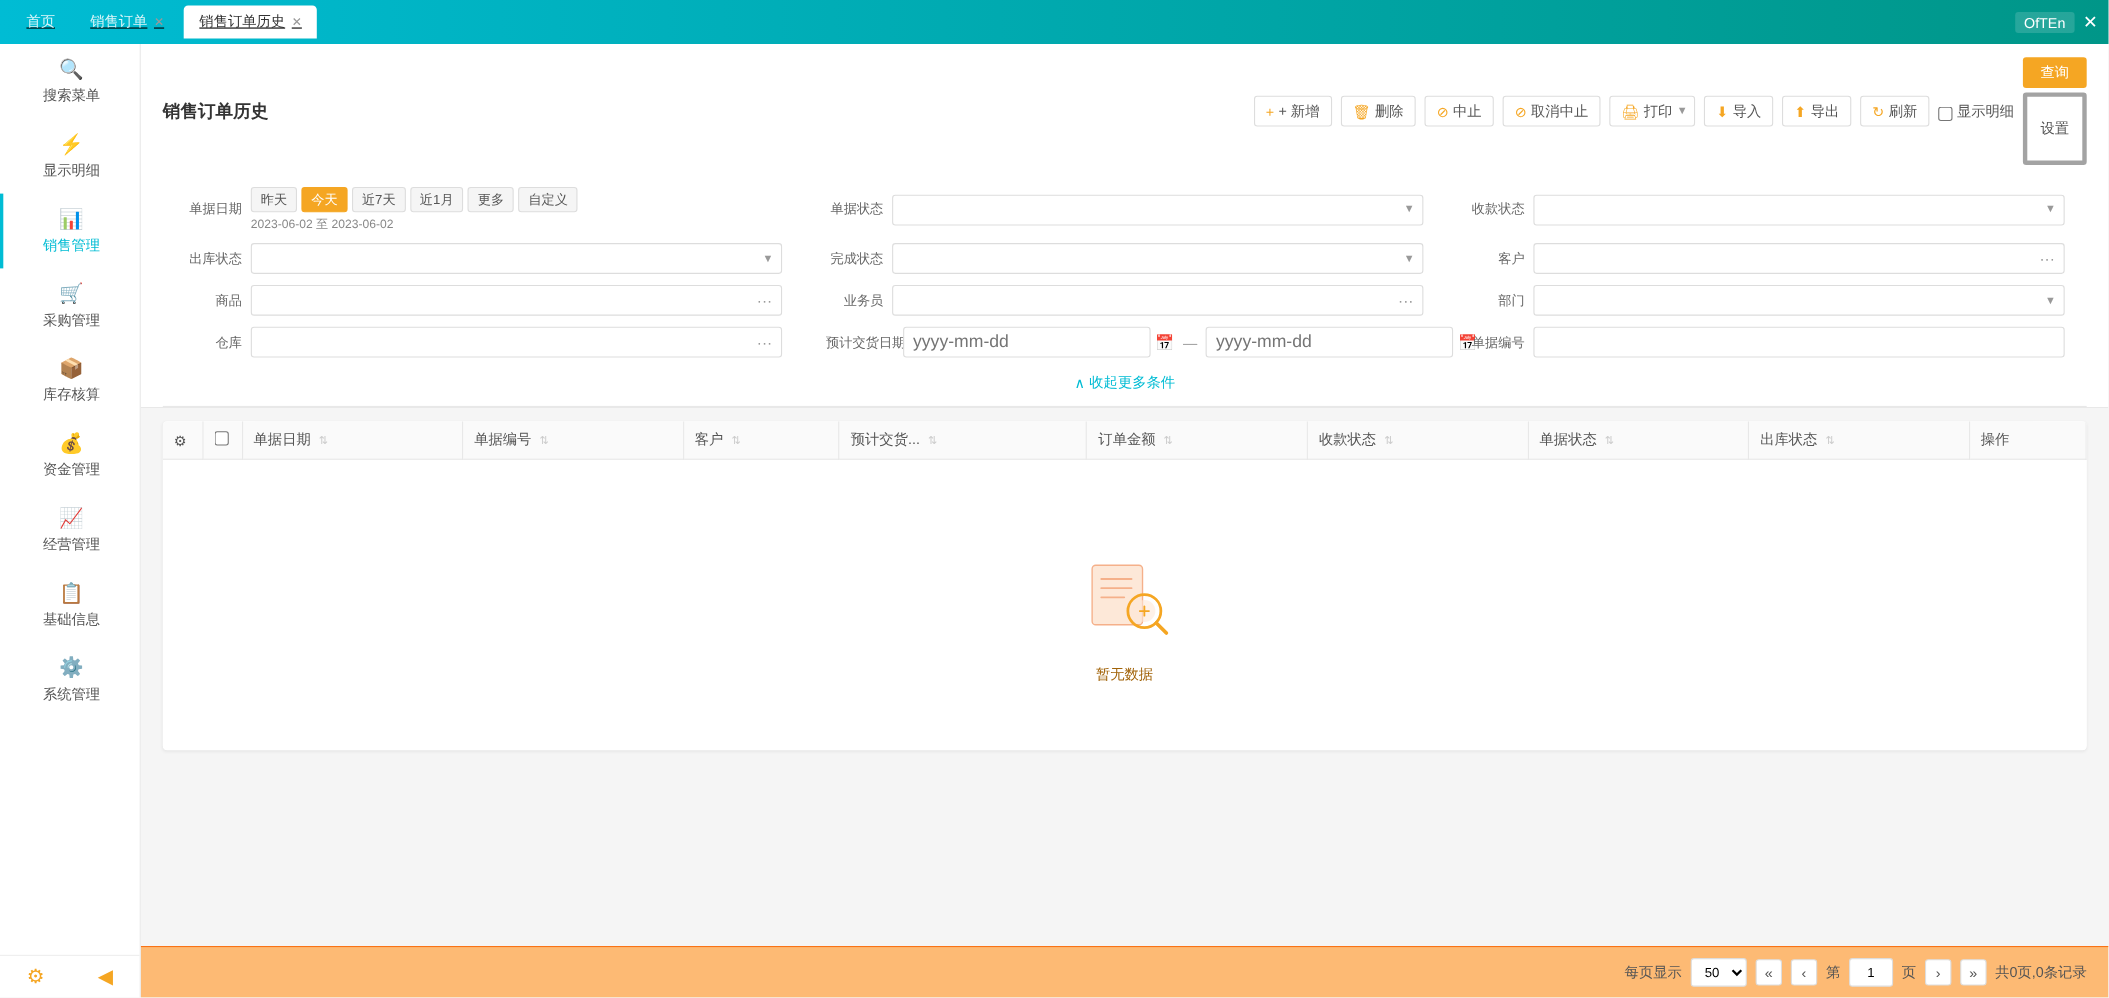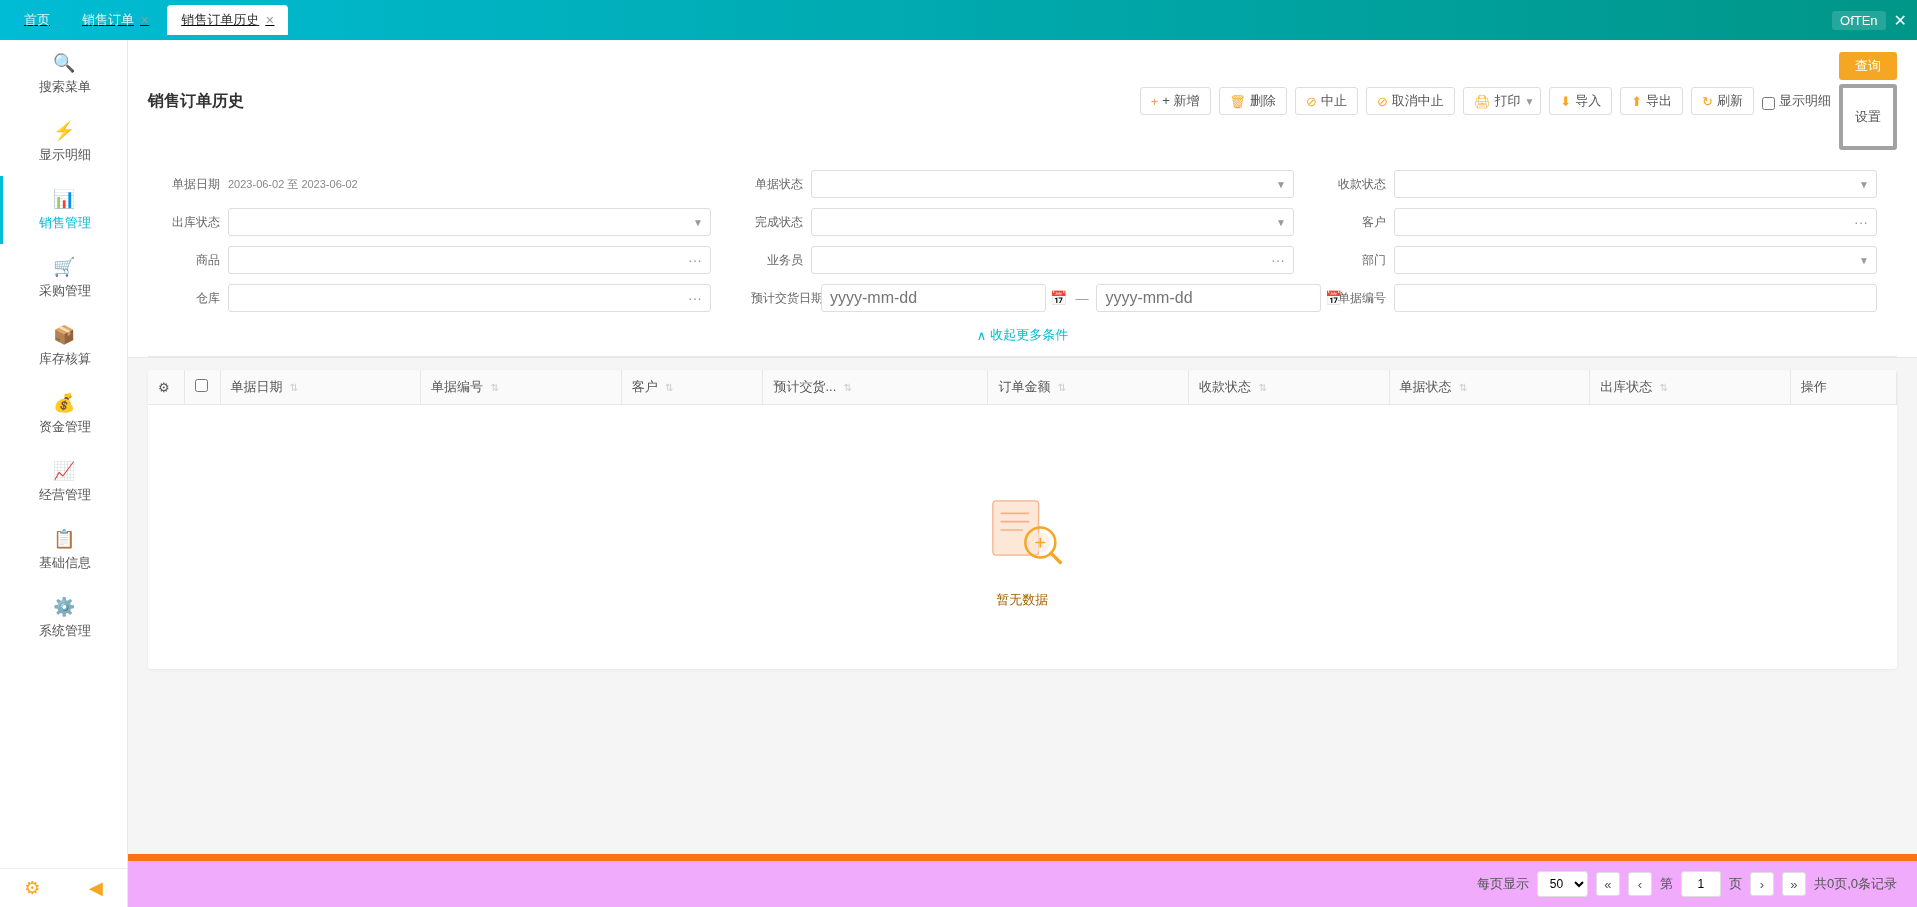--- a/index.html
+++ b/index.html
@@ -341,22 +341,22 @@
       background: #fff;
     }
     .empty-icon {
       width: 100px;
       height: 90px;
       margin-bottom: 16px;
     }
 
     
     .footer-bar {
-      background: #f0abfc;
-      border-top: 7px solid #f97316;
+      background: #fdba74;
+      border-top: 1px solid #f97316;
       padding: 10px 20px;
       display: flex;
       align-items: center;
       justify-content: flex-end;
       gap: 8px;
       flex-shrink: 0;
       font-size: 12px;
       color: #555;
     }
     .page-size-select {
@@ -511,20 +511,28 @@
           </div>
         </div>
       </div>
 
       <div class="filter-area">
 
         <div class="filter-row">
           <div class="filter-item">
             <span class="filter-label">单据日期</span>
             <div style="display:flex;flex-direction:column;gap:3px;flex:1;">
+              <div class="date-tag-row">
+                <span class="date-tag">昨天</span>
+                <span class="date-tag active">今天</span>
+                <span class="date-tag">近7天</span>
+                <span class="date-tag">近1月</span>
+                <span class="date-tag">更多</span>
+                <span class="date-tag">自定义</span>
+              </div>
               <span class="date-range-text">2023-06-02 至 2023-06-02</span>
             </div>
           </div>
           <div class="filter-item" style="margin-left:40px;">
             <span class="filter-label">单据状态</span>
             <div class="filter-select-wrap">
               <select class="filter-select"></select>
               <span class="chevron">▼</span>
             </div>
           </div>

